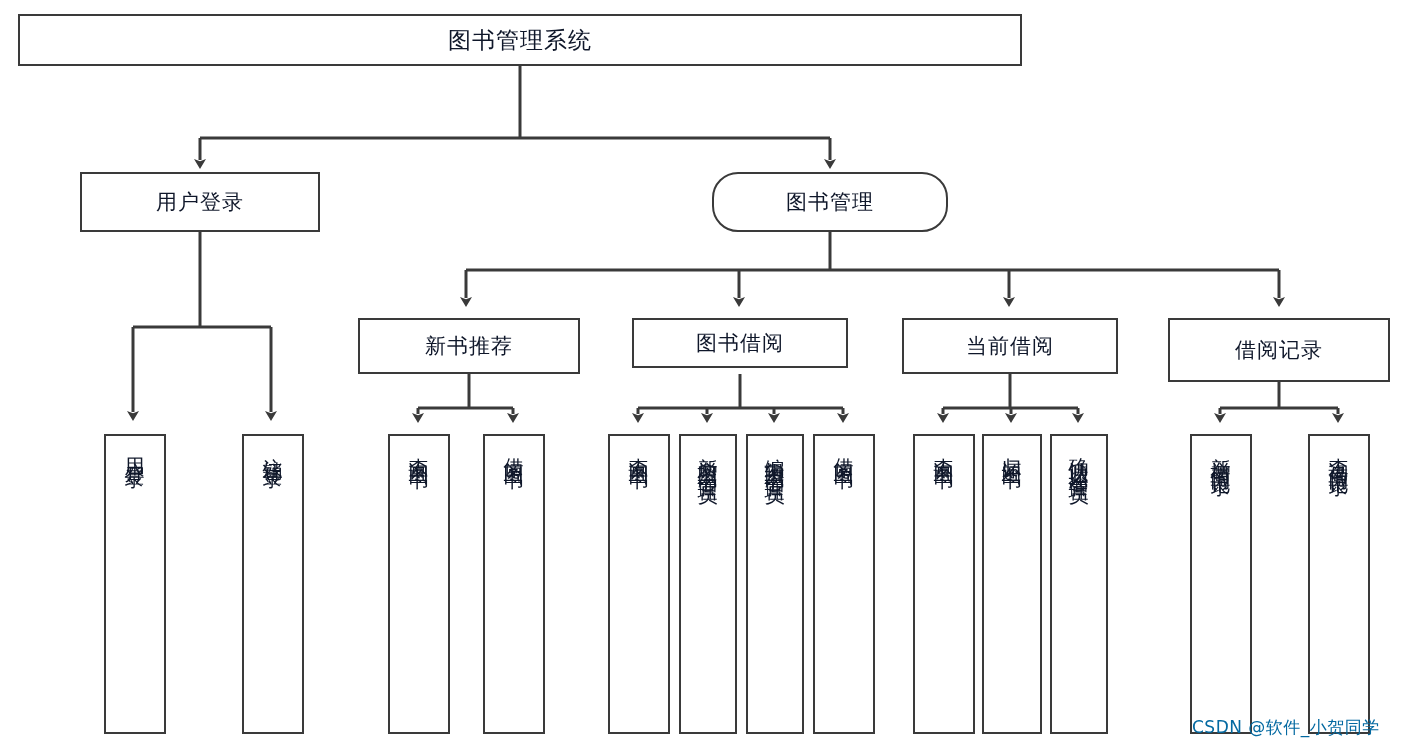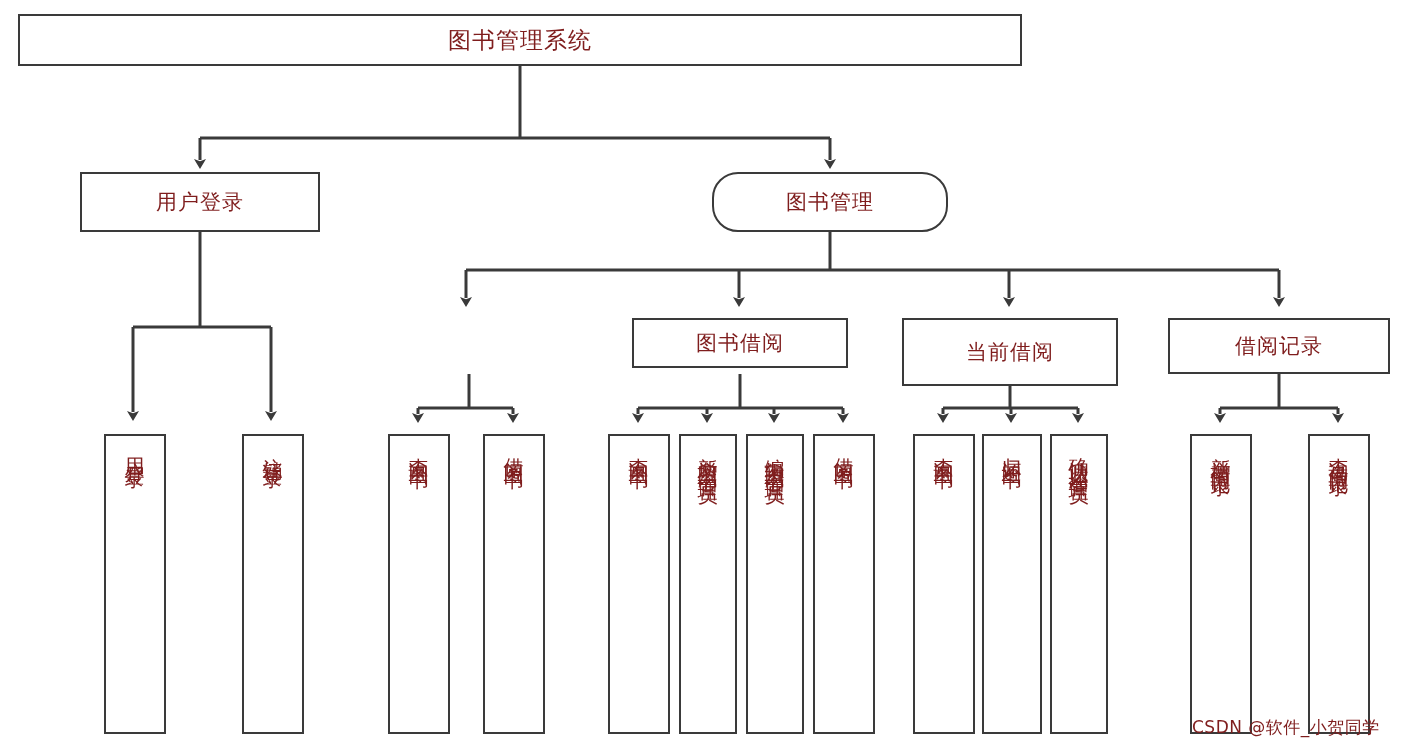--- a/index.html
+++ b/index.html
@@ -24,21 +24,21 @@
     top: 0;
     width: 1405px;
     height: 747px;
     pointer-events: none;
   }
   .node {
     position: absolute;
     box-sizing: border-box;
     border: 2px solid #3a3a3a;
     background: #ffffff;
-    color: #7f1d1d;
+    color: #0f172a;
     display: flex;
     align-items: center;
     justify-content: center;
     text-align: center;
     z-index: 2;
   }
   .node.root {
     font-size: 23px;
     letter-spacing: 1px;
   }
@@ -60,21 +60,21 @@
     writing-mode: vertical-rl;
     text-orientation: upright;
     letter-spacing: 4px;
     line-height: 1.0;
     white-space: nowrap;
     display: block;
   }
   .watermark {
     position: absolute;
     font-size: 17px;
-    color: #7f1d1d;
+    color: #0369a1;
     white-space: nowrap;
     z-index: 5;
     letter-spacing: 0.5px;
   }
 </style>
 </head>
 <body>
 
 <div id="canvas">
 
@@ -133,27 +133,30 @@
     <span>图书管理系统</span>
   </div>
 
   <div class="node lvl2" style="left:80px; top:172px; width:240px; height:60px;">
     <span>用户登录</span>
   </div>
   <div class="node lvl2" style="left:712px; top:172px; width:236px; height:60px;border-radius:26px;">
     <span>图书管理</span>
   </div>
 
+  <div class="node lvl3" style="left:358px; top:318px; width:222px; height:56px;">
+    <span>新书推荐</span>
+  </div>
   <div class="node lvl3" style="left:632px; top:318px; width:216px; height:50px;">
     <span>图书借阅</span>
   </div>
-  <div class="node lvl3" style="left:902px; top:318px; width:216px; height:68px;">
+  <div class="node lvl3" style="left:902px; top:318px; width:216px; height:56px;">
     <span>当前借阅</span>
   </div>
-  <div class="node lvl3" style="left:1168px; top:318px; width:222px; height:56px;">
+  <div class="node lvl3" style="left:1168px; top:318px; width:222px; height:64px;">
     <span>借阅记录</span>
   </div>
 
   <div class="node leaf" style="left:104px; top:434px; width:62px; height:300px;">
     <span class="leaf-label">用户登录</span>
   </div>
   <div class="node leaf" style="left:242px; top:434px; width:62px; height:300px;">
     <span class="leaf-label">注销登录</span>
   </div>
   <div class="node leaf" style="left:388px; top:434px; width:62px; height:300px;">

